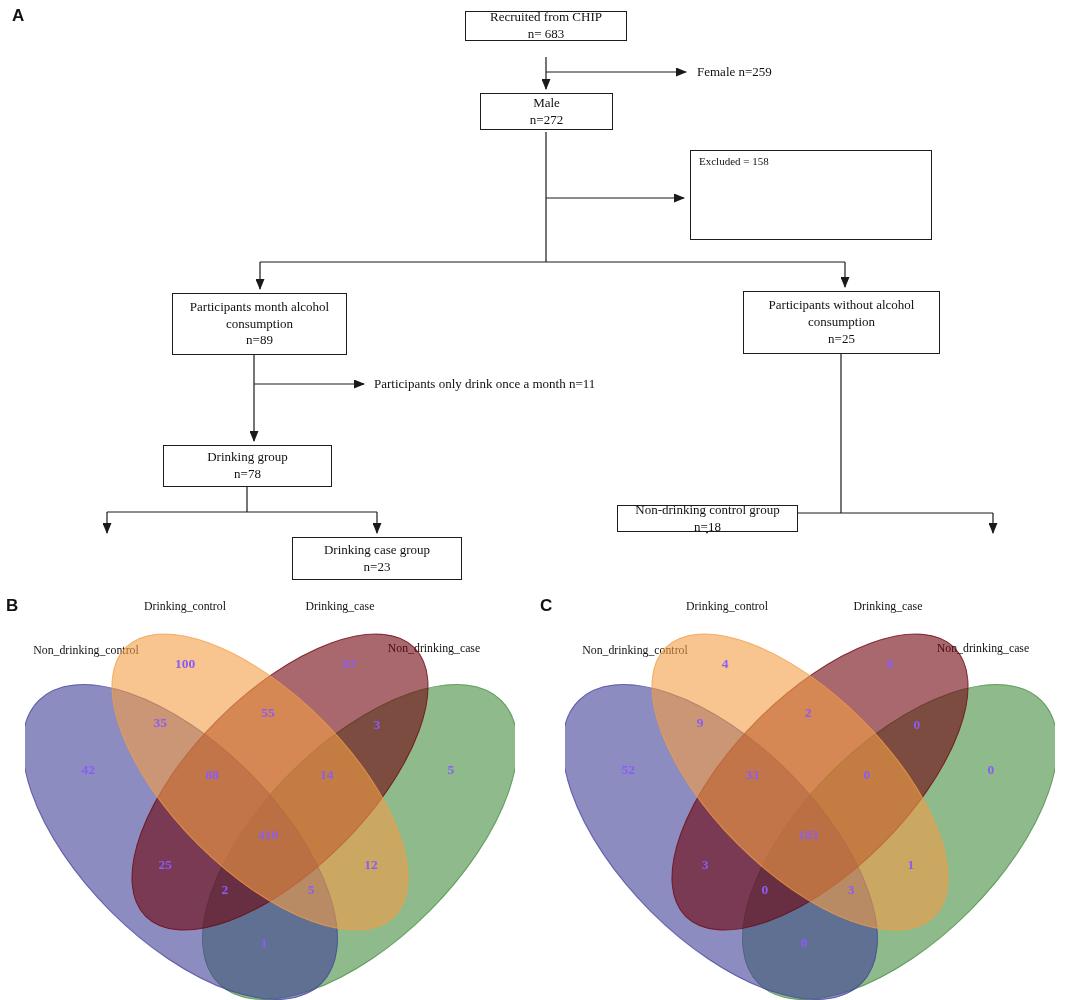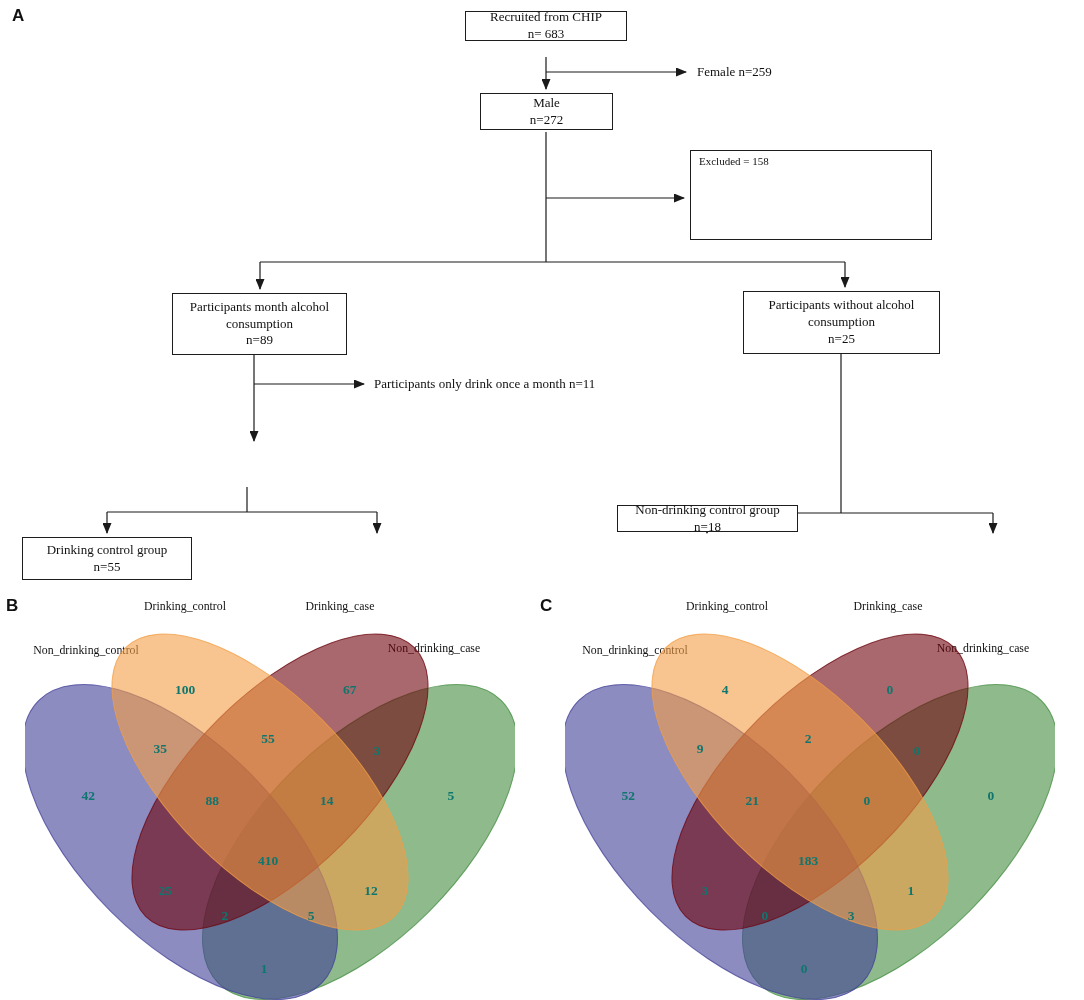--- a/index.html
+++ b/index.html
@@ -18,21 +18,21 @@
   .set-label{position:absolute;transform:translate(-50%,-50%);white-space:nowrap;
         font:11.8px "Liberation Serif", serif;color:#111;}
   .venn-box{position:absolute;left:10px;top:26px;width:490px;height:378px;}
   .venn-box svg{position:absolute;left:0;top:0;}
   .venn-box ellipse{fill-opacity:0.6;stroke-width:1;stroke-opacity:0.75;}
   .e-ndc{stroke:#413f98;}
   .e-dc{stroke:#f39d44;}
   .e-dca{stroke:#6e030c;}
   .e-ndca{stroke:#438c3f;}
   .vnum{position:absolute;transform:translate(-50%,-50%);
-        font:bold 13.5px "Liberation Serif", serif;color:#0f766e;margin-top:26px;}
+        font:bold 13.5px "Liberation Serif", serif;color:#8b5cf6;}
 </style>
 </head>
 <body>
 
 <div class="page">
 
   <div class="panel-letter" style="left:12px;top:6px">A</div>
   <div class="panel-letter" style="left:6px;top:596px">B</div>
   <div class="panel-letter" style="left:540px;top:596px">C</div>
 
@@ -86,26 +86,30 @@
   </div>
 
   <div class="fbox" style="left:743px;top:291px;width:197px;height:63px">
     <div>Participants without alcohol</div>
     <div>consumption</div>
     <div>n=25</div>
   </div>
 
   <div class="side-label" style="left:374px;top:384px">Participants only drink once a month n=11</div>
 
-
-  <div class="fbox" style="left:22px;top:537px;width:170px;height:43px">
-    <div>Drinking control group</div>
-    <div>n=55</div>
+  <div class="fbox" style="left:163px;top:445px;width:169px;height:42px">
+    <div>Drinking group</div>
+    <div>n=78</div>
   </div>
 
+
+  <div class="fbox" style="left:292px;top:537px;width:170px;height:43px">
+    <div>Drinking case group</div>
+    <div>n=23</div>
+  </div>
 
   <div class="fbox" style="left:617px;top:505px;width:181px;height:27px">
     <div>Non-drinking control group</div>
     <div>n=18</div>
   </div>
 
 
   <div class="venn-panel" style="left:15px;top:596px">
     <div class="set-label" style="left:170px;top:10px">Drinking_control</div>
     <div class="set-label" style="left:325px;top:10px">Drinking_case</div>
@@ -148,21 +152,21 @@
         <ellipse class="e-dca" cx="255" cy="160" rx="190" ry="88" transform="rotate(-45 255 160)" fill="#6e030c"></ellipse>
         <ellipse class="e-dc" cx="235" cy="160" rx="190" ry="88" transform="rotate(45 235 160)" fill="#f39d44"></ellipse>
       </svg>
       <span class="vnum" style="left:12.9%;top:39.2%">52</span>
       <span class="vnum" style="left:32.7%;top:11.1%">4</span>
       <span class="vnum" style="left:66.3%;top:11.1%">0</span>
       <span class="vnum" style="left:86.9%;top:39.2%">0</span>
       <span class="vnum" style="left:27.6%;top:26.7%">9</span>
       <span class="vnum" style="left:49.6%;top:24.1%">2</span>
       <span class="vnum" style="left:71.8%;top:27.2%">0</span>
-      <span class="vnum" style="left:38.2%;top:40.5%">21</span>
+      <span class="vnum" style="left:38.2%;top:40.5%">33</span>
       <span class="vnum" style="left:61.6%;top:40.5%">0</span>
       <span class="vnum" style="left:49.6%;top:56.3%">183</span>
       <span class="vnum" style="left:28.6%;top:64.3%">3</span>
       <span class="vnum" style="left:70.6%;top:64.3%">1</span>
       <span class="vnum" style="left:40.8%;top:70.9%">0</span>
       <span class="vnum" style="left:58.4%;top:70.9%">3</span>
       <span class="vnum" style="left:48.8%;top:84.9%">0</span>
     </div>
   </div>
 

